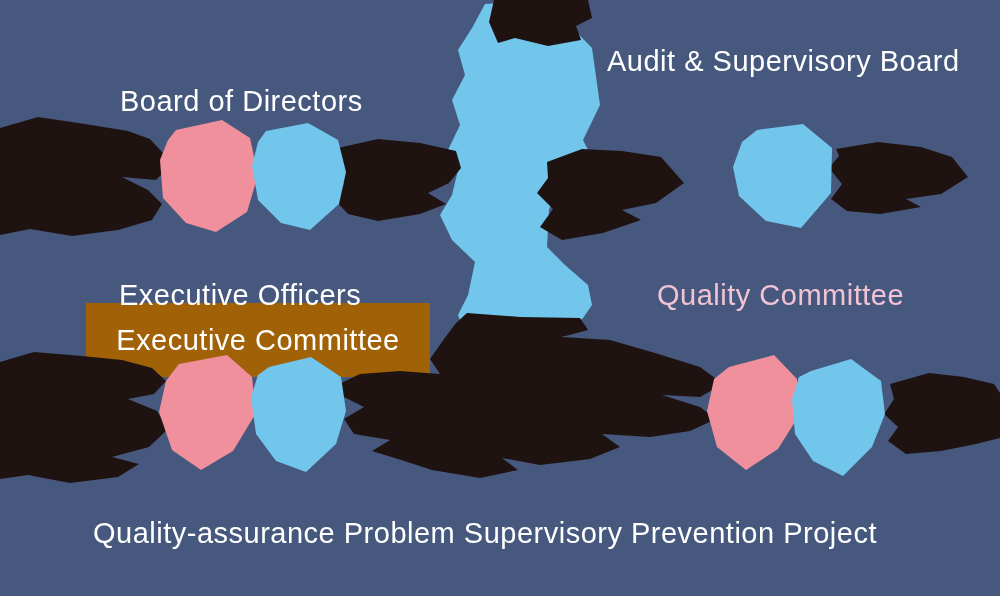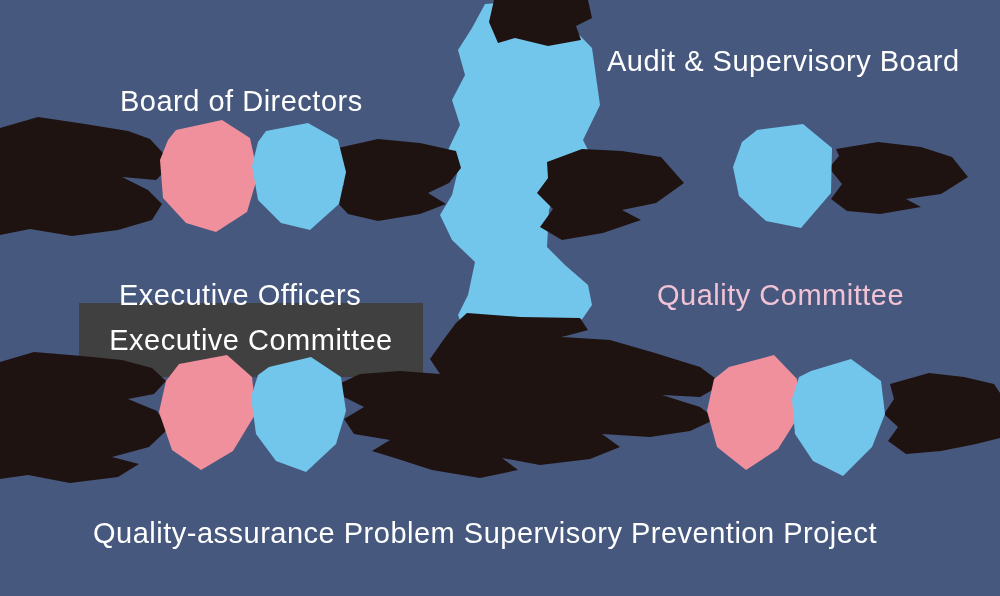--- a/index.html
+++ b/index.html
@@ -19,23 +19,23 @@
     letter-spacing:.5px;
     white-space:nowrap;
     line-height:1;
   }
   .lbl.pink{
     color:#F2C3D5;
     font-weight:400;
   }
   .committee-box{
     position:absolute;
-    left:79px;top:303px;
+    left:86px;top:303px;
     width:344px;height:74px;
-    background:#404040;
+    background:#a16207;
     display:flex;align-items:center;justify-content:center;
   }
   .committee-box .lbl{position:static;}
 </style>
 </head>
 <body>
 
 <div class="stage">
 
   <div class="committee-box">

